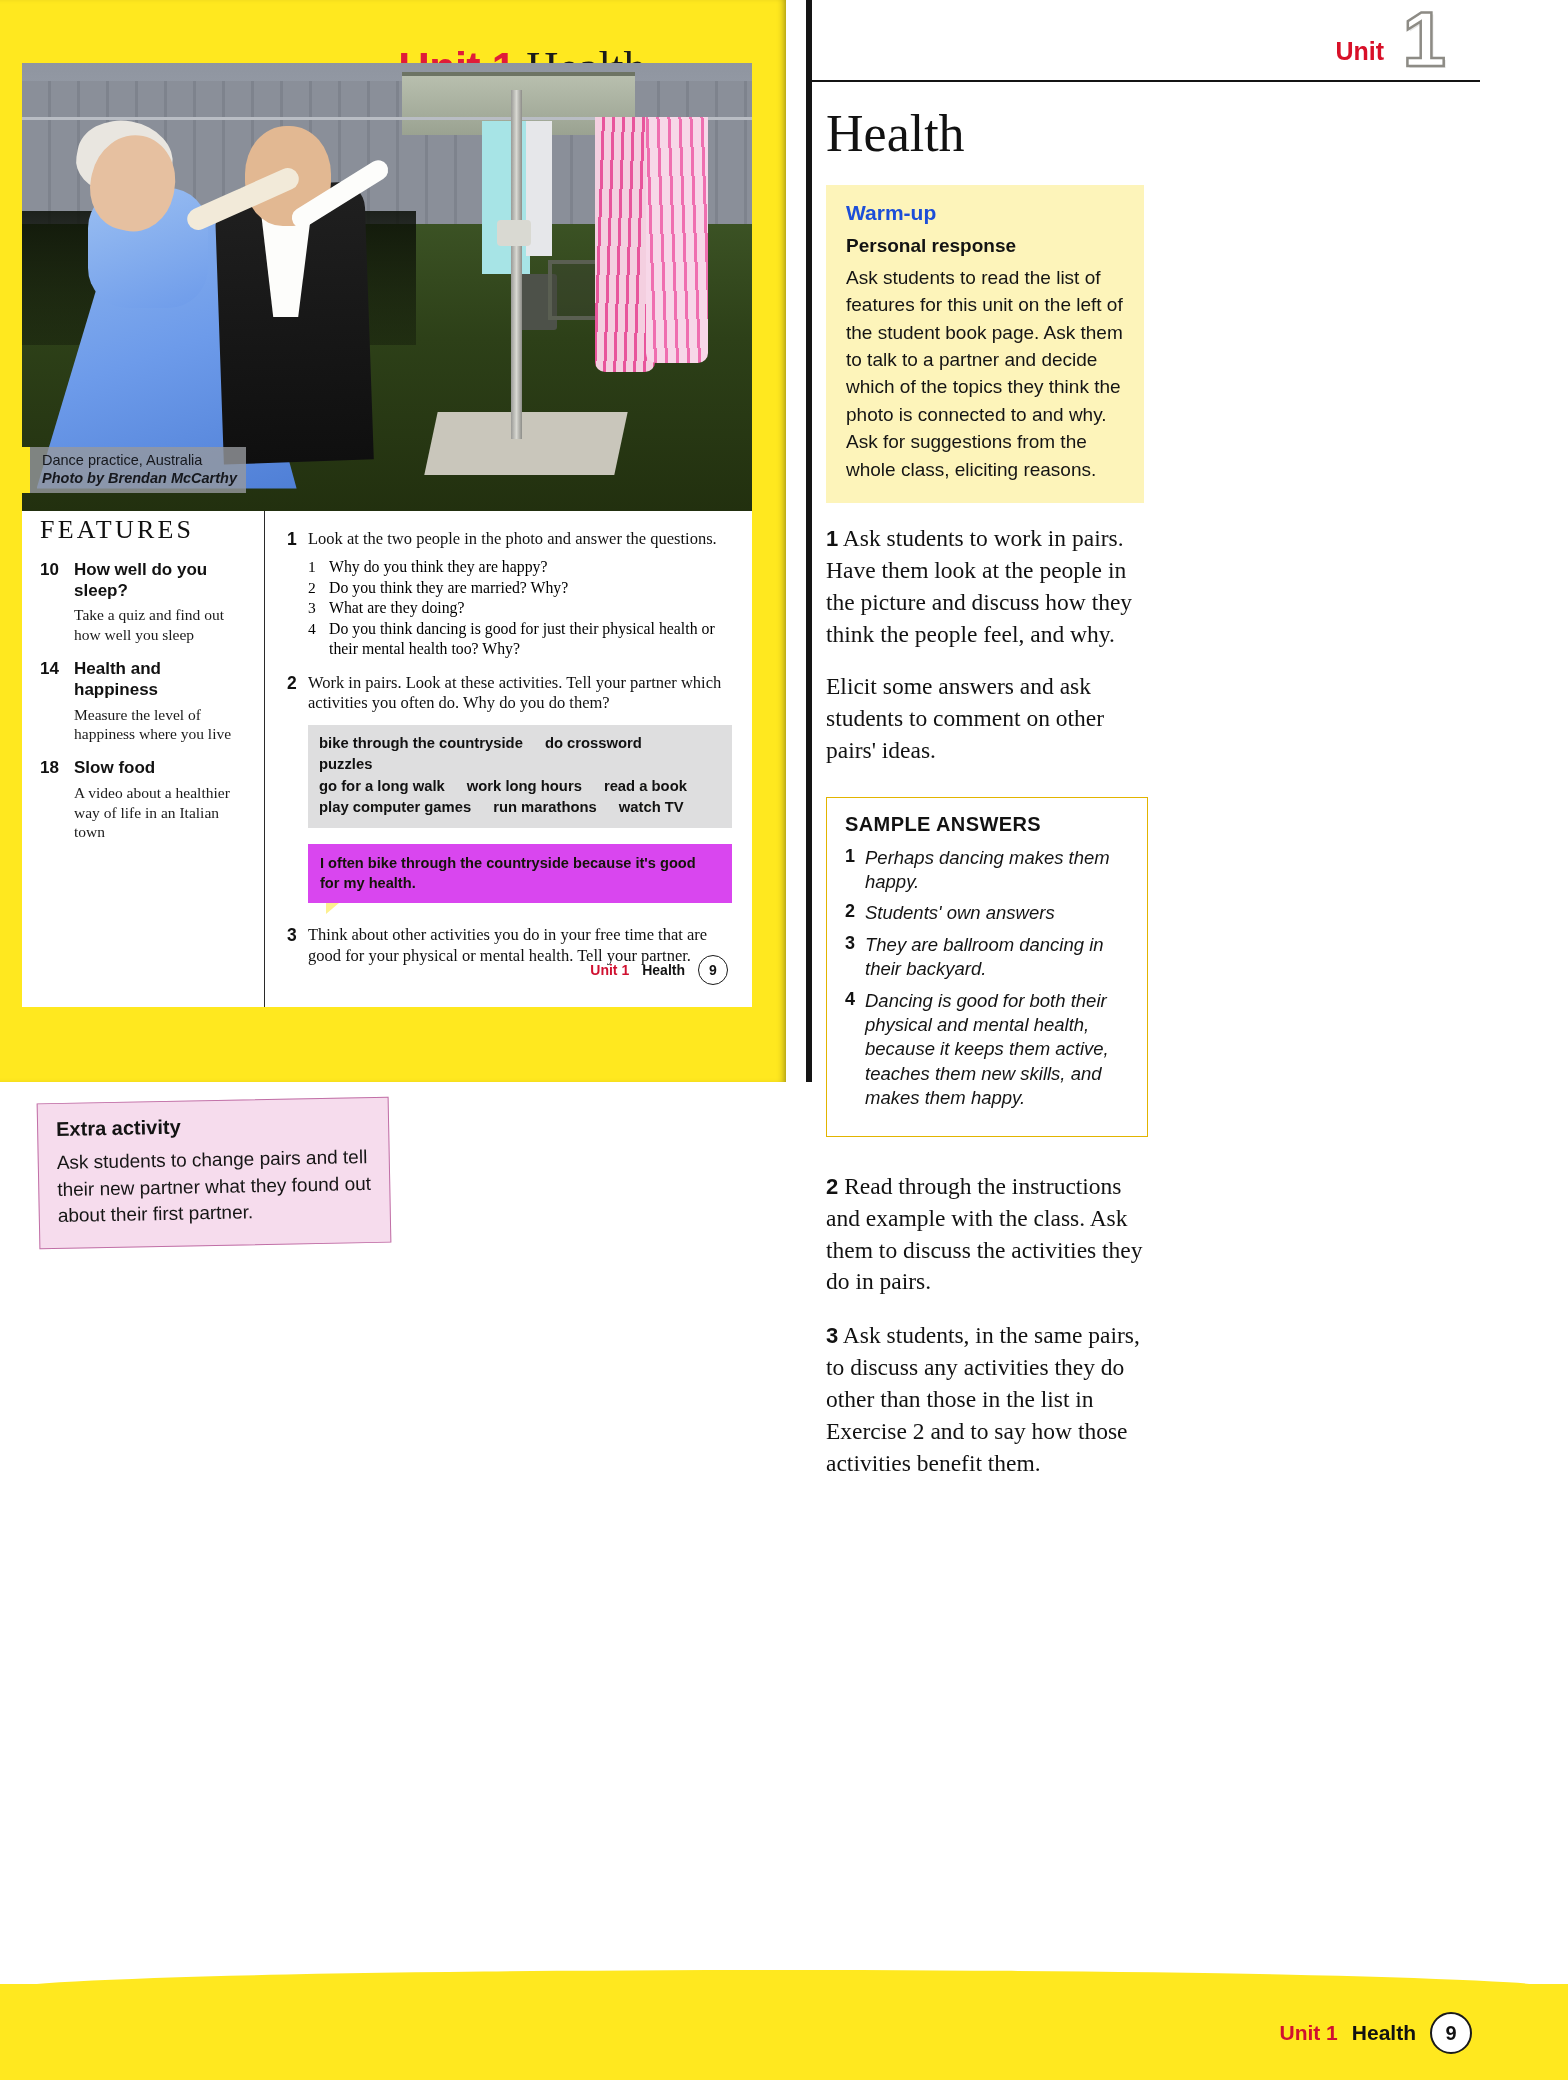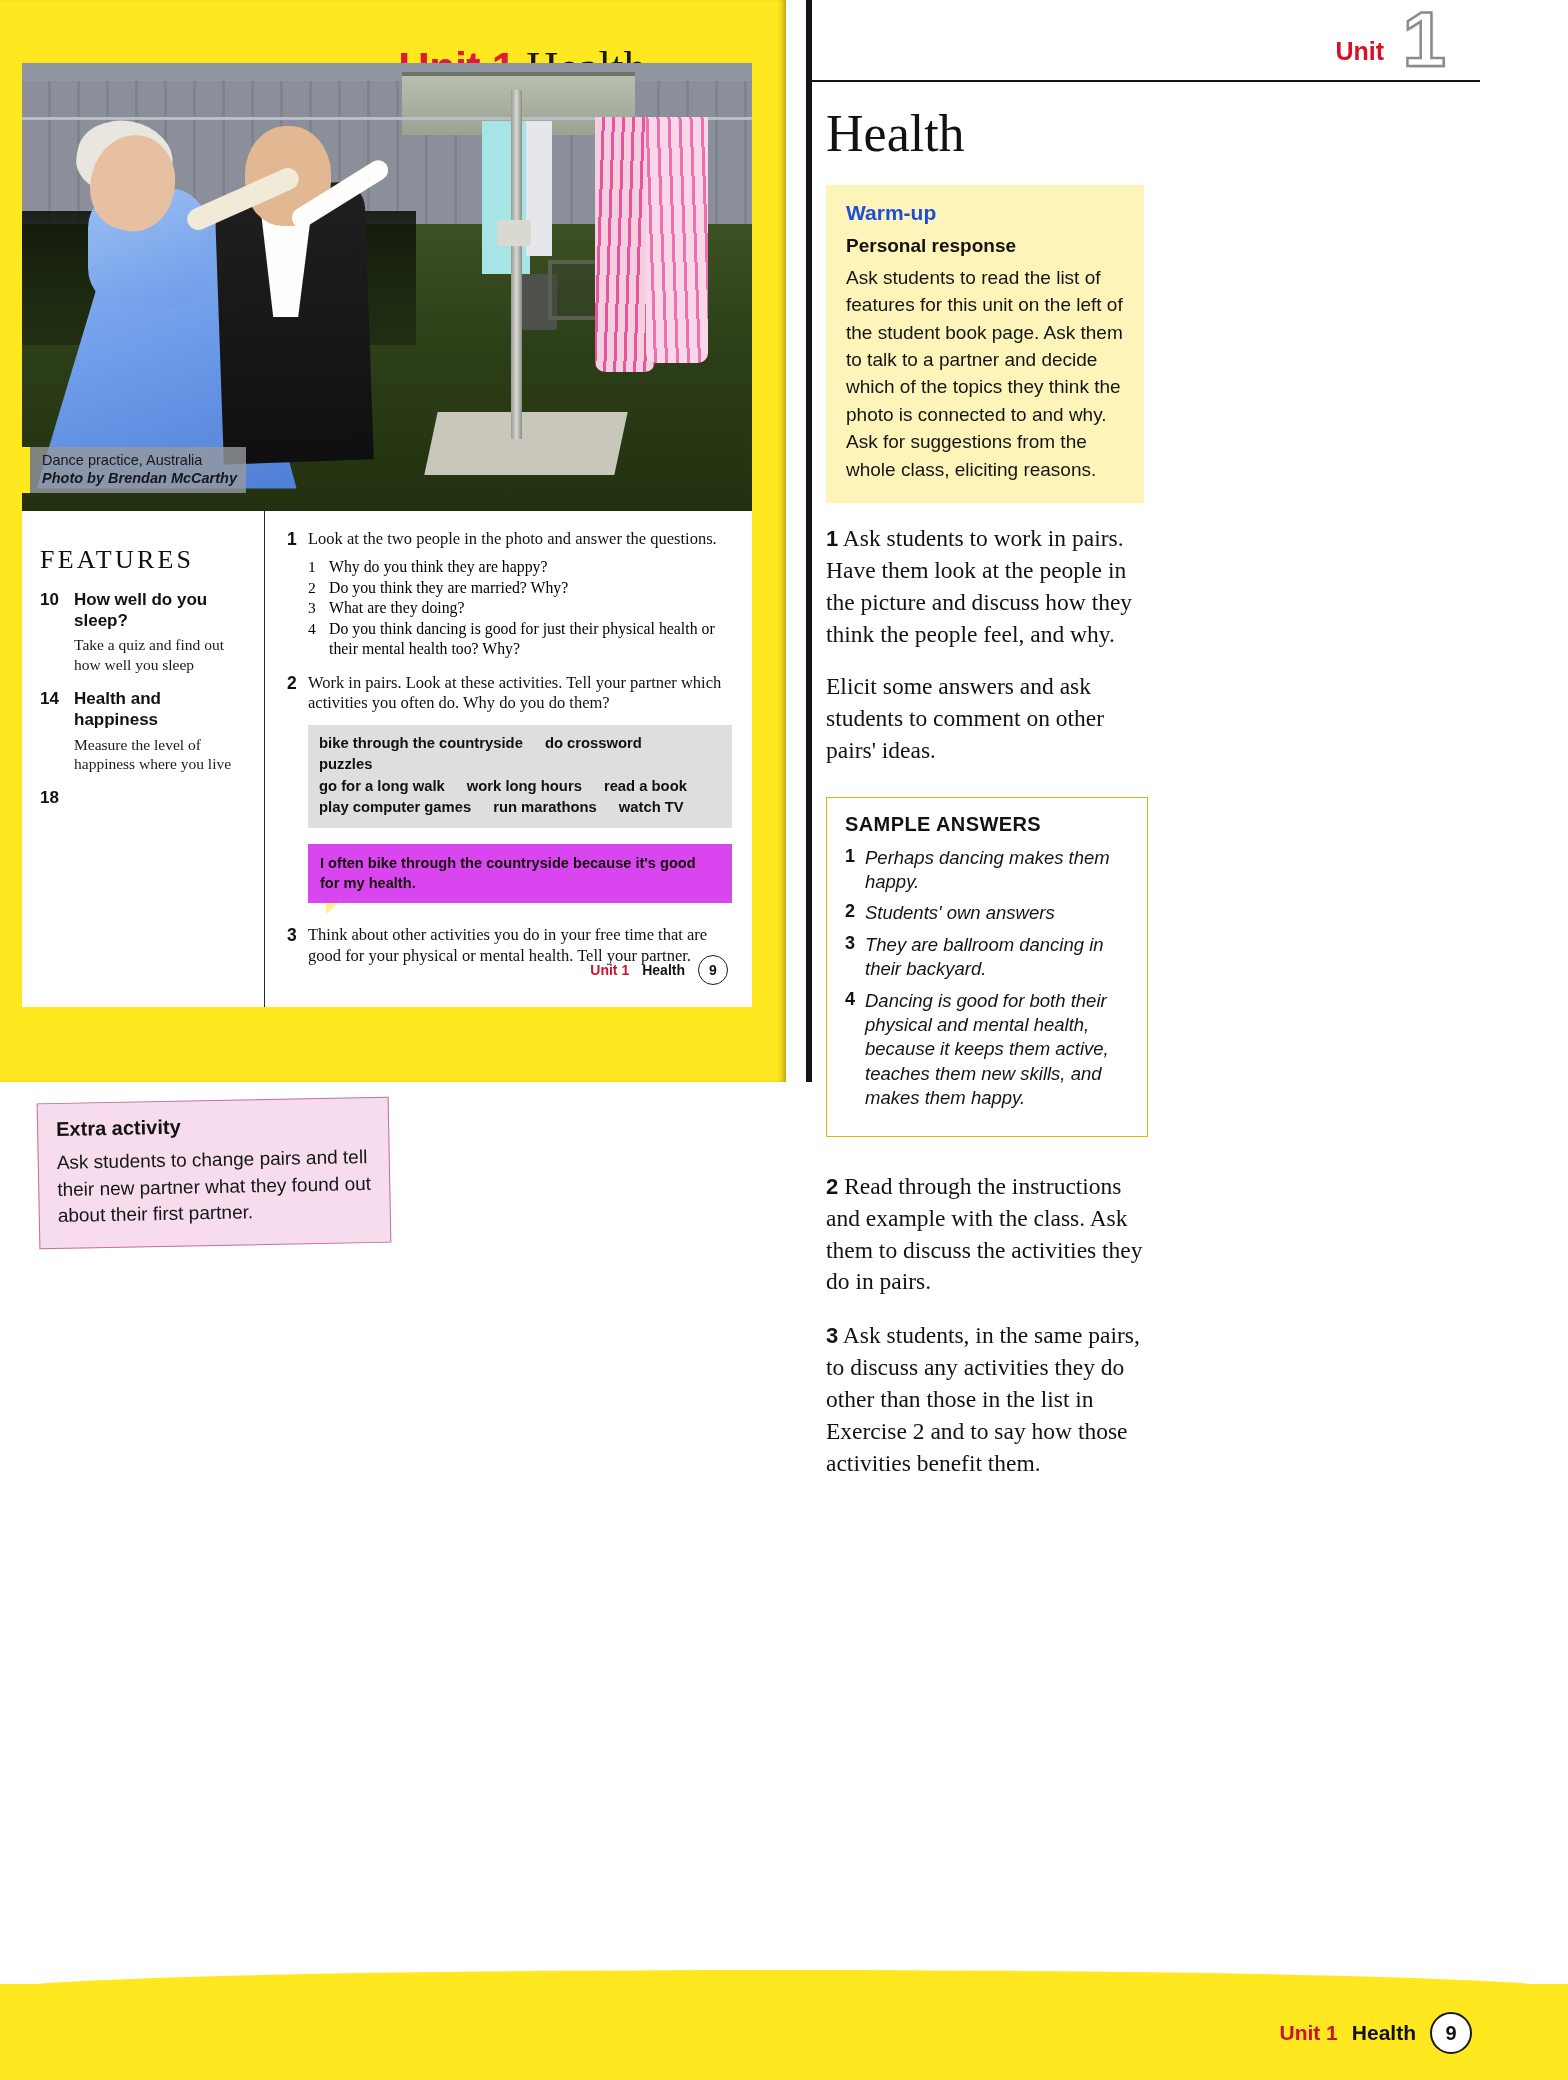--- a/index.html
+++ b/index.html
@@ -111,21 +111,21 @@
     font-size:14.5px; color:#16181d; line-height:1.28;
   }
   .caption em{font-style:italic; font-weight:600;}
 
   
   .sb-card{
     position:absolute; left:22px; top:511px; width:730px; height:496px;
     background:#ffffff;
   }
   .sb-cols{display:flex; height:100%;}
-  .col-features{width:240px; padding:34px 16px 0 18px;}
+  .col-features{width:240px; padding:4px 16px 0 18px;}
   .col-ex{flex:1; padding:18px 20px 0 0; border-left:1.6px solid #2a2a2a; margin-left:2px;}
   .col-ex-inner{padding-left:22px;}
 
   .features-h{
     font-family:"Liberation Serif", serif;
     font-size:26px; letter-spacing:3.2px; color:#111; margin-bottom:15px;
   }
   .feat{display:flex; margin-bottom:15px;}
   .feat-num{
     font-family:"Liberation Sans", sans-serif; font-weight:700;
@@ -357,20 +357,24 @@
           <div class="feat">
             <div class="feat-num">14</div>
             <div class="feat-body">
               <div class="feat-title">Health and happiness</div>
               <div class="feat-desc">Measure the level of happiness where you live</div>
             </div>
           </div>
 
           <div class="feat">
             <div class="feat-num">18</div>
+            <div class="feat-body">
+              <div class="feat-title">Slow food</div>
+              <div class="feat-desc">A video about a healthier way of life in an Italian town</div>
+            </div>
           </div>
         </div>
 
         <div class="col-ex">
           <div class="col-ex-inner">
 
             <div class="ex">
               <div class="ex-row">
                 <div class="ex-num">1</div>
                 <div class="ex-text">Look at the two people in the photo and answer the questions.</div>

